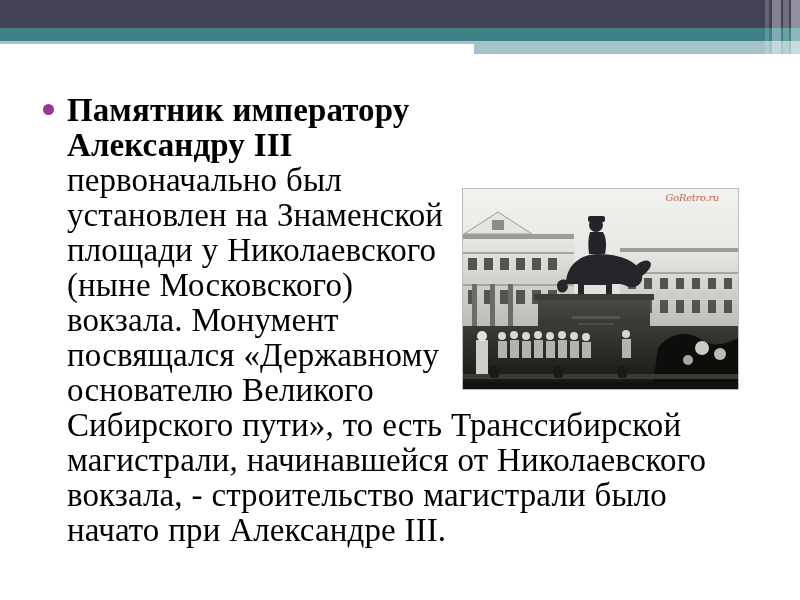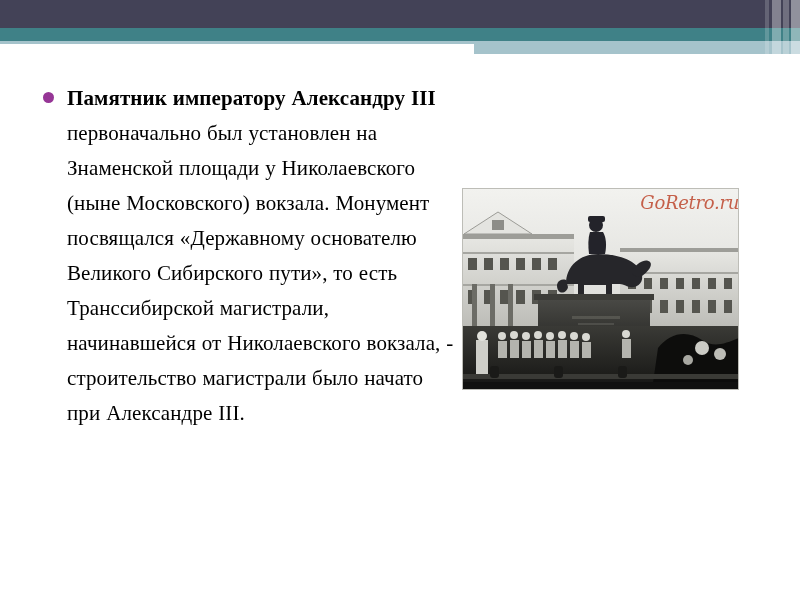--- a/index.html
+++ b/index.html
@@ -91,21 +91,21 @@
     left: 3px;
     top: 11px;
     width: 11px;
     height: 11px;
     border-radius: 50%;
     background: #963696;
   }
 
   .bullet-text {
     margin-left: 27px;
-    font-size: 21px;
+    font-size: 33px;
     line-height: 35px;
     color: #000000;
     text-align: left;
     letter-spacing: 0.1px;
     word-spacing: 0.5px;
   }
   .bullet-text .lead {
     font-weight: bold;
   }
 
@@ -129,24 +129,24 @@
 
   .photo-svg {
     display: block;
     width: 277px;
     height: 202px;
   }
 
   .photo-watermark {
     position: absolute;
     top: 4px;
-    right: 0;
+    right: 20px;
     font-family: "DejaVu Serif", "Liberation Serif", serif;
     font-style: italic;
-    font-size: 18px;
+    font-size: 10px;
     color: #c4604a;
     letter-spacing: -0.3px;
     text-shadow: 0 0 1px rgba(255,255,255,0.7);
     white-space: nowrap;
     text-align: center;
   }
 </style>
 </head>
 <body>
 

